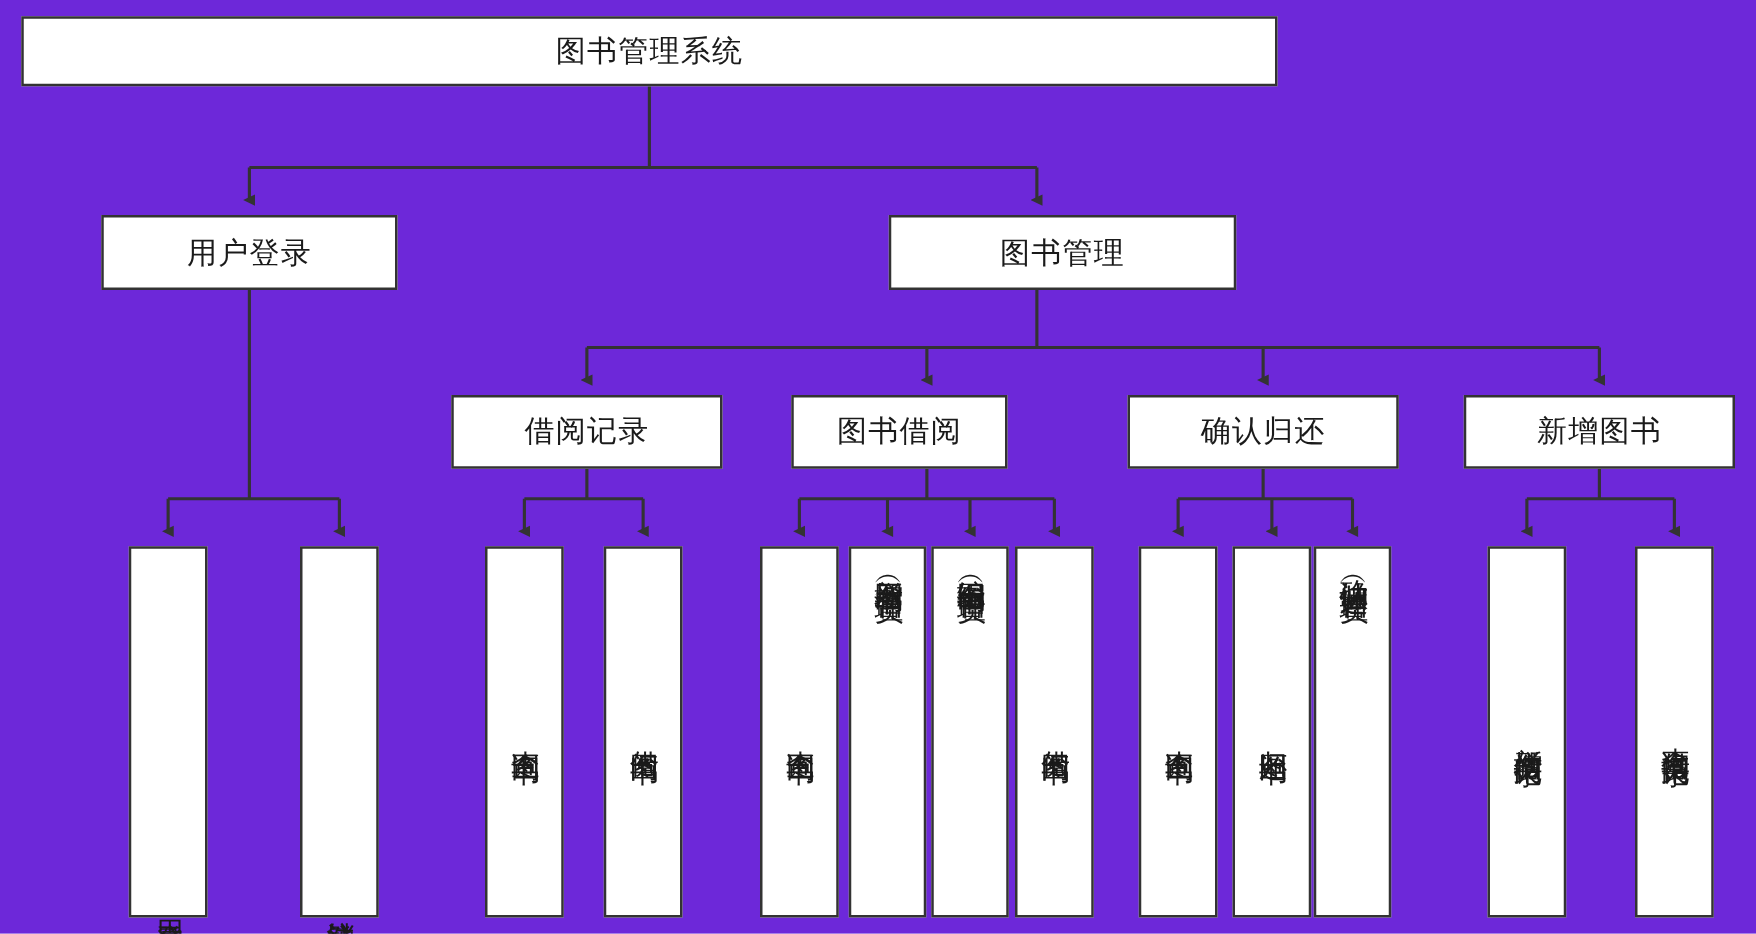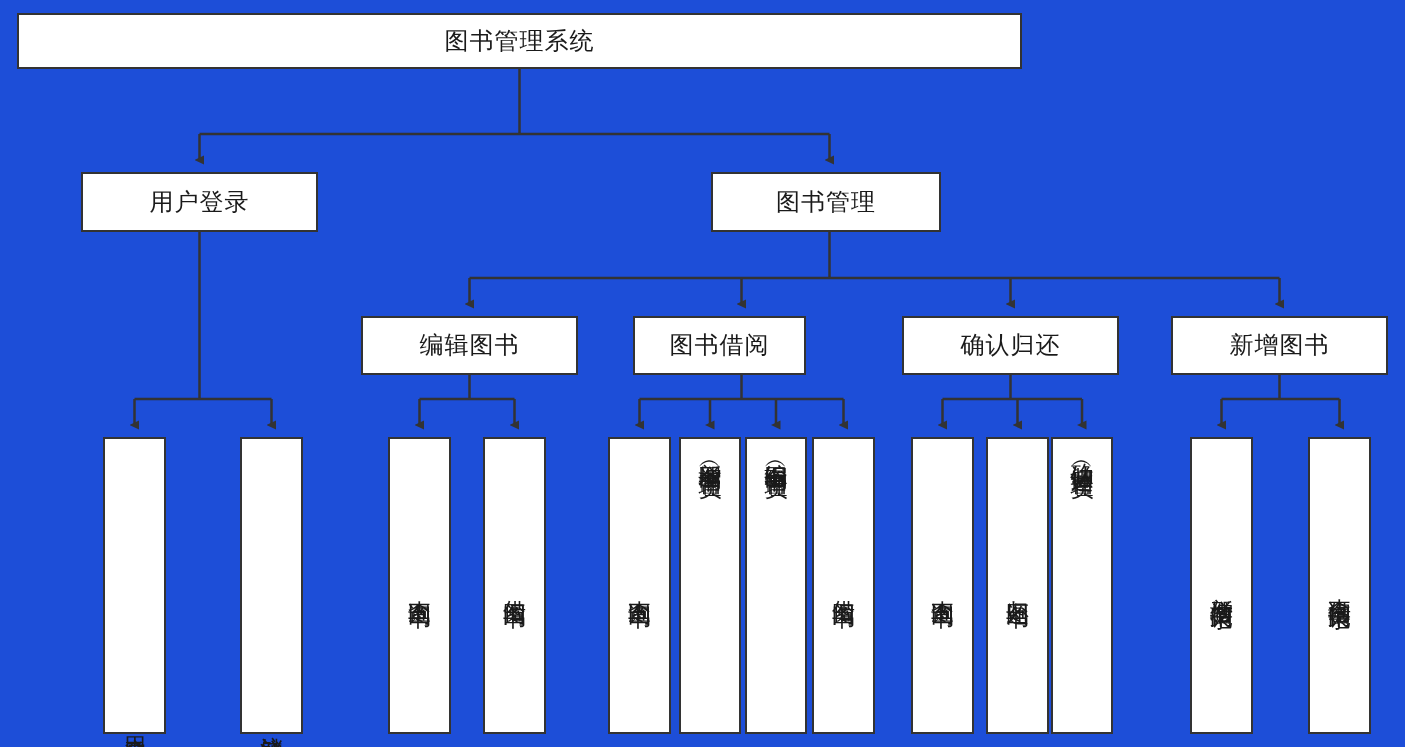--- a/index.html
+++ b/index.html
@@ -7,21 +7,21 @@
     padding: 0;
     background: #ffffff;
   }
   body {
     font-family: "DejaVu Sans", "Liberation Sans", sans-serif;
   }
   #canvas {
     position: relative;
     width: 1405px;
     height: 747px;
-    background: #1d4ed8;
+    background: #6d28d9;
     overflow: hidden;
   }
   svg#edges {
     position: absolute;
     left: 0;
     top: 0;
     width: 1405px;
     height: 747px;
     pointer-events: none;
   }
@@ -118,25 +118,25 @@
       </g>
   </svg>
 
   <div id="nodes">
       <div class="node h" style="left: 17px; top: 13px; width: 1005px; height: 56px;">
         <span class="label">图书管理系统</span>
       </div>
       <div class="node h" style="left: 81px; top: 172px; width: 237px; height: 60px;">
         <span class="label">用户登录</span>
       </div>
-      <div class="node h" style="left: 711px; top: 172px; width: 230px; height: 60px;">
+      <div class="node h" style="left: 711px; top: 172px; width: 278px; height: 60px;">
         <span class="label">图书管理</span>
       </div>
       <div class="node h" style="left: 361px; top: 316px; width: 217px; height: 59px;">
-        <span class="label">编辑图书</span>
+        <span class="label">借阅记录</span>
       </div>
       <div class="node h" style="left: 633px; top: 316px; width: 173px; height: 59px;">
         <span class="label">图书借阅</span>
       </div>
       <div class="node h" style="left: 902px; top: 316px; width: 217px; height: 59px;">
         <span class="label">确认归还</span>
       </div>
       <div class="node h" style="left: 1171px; top: 316px; width: 217px; height: 59px;">
         <span class="label">新增图书</span>
       </div>

